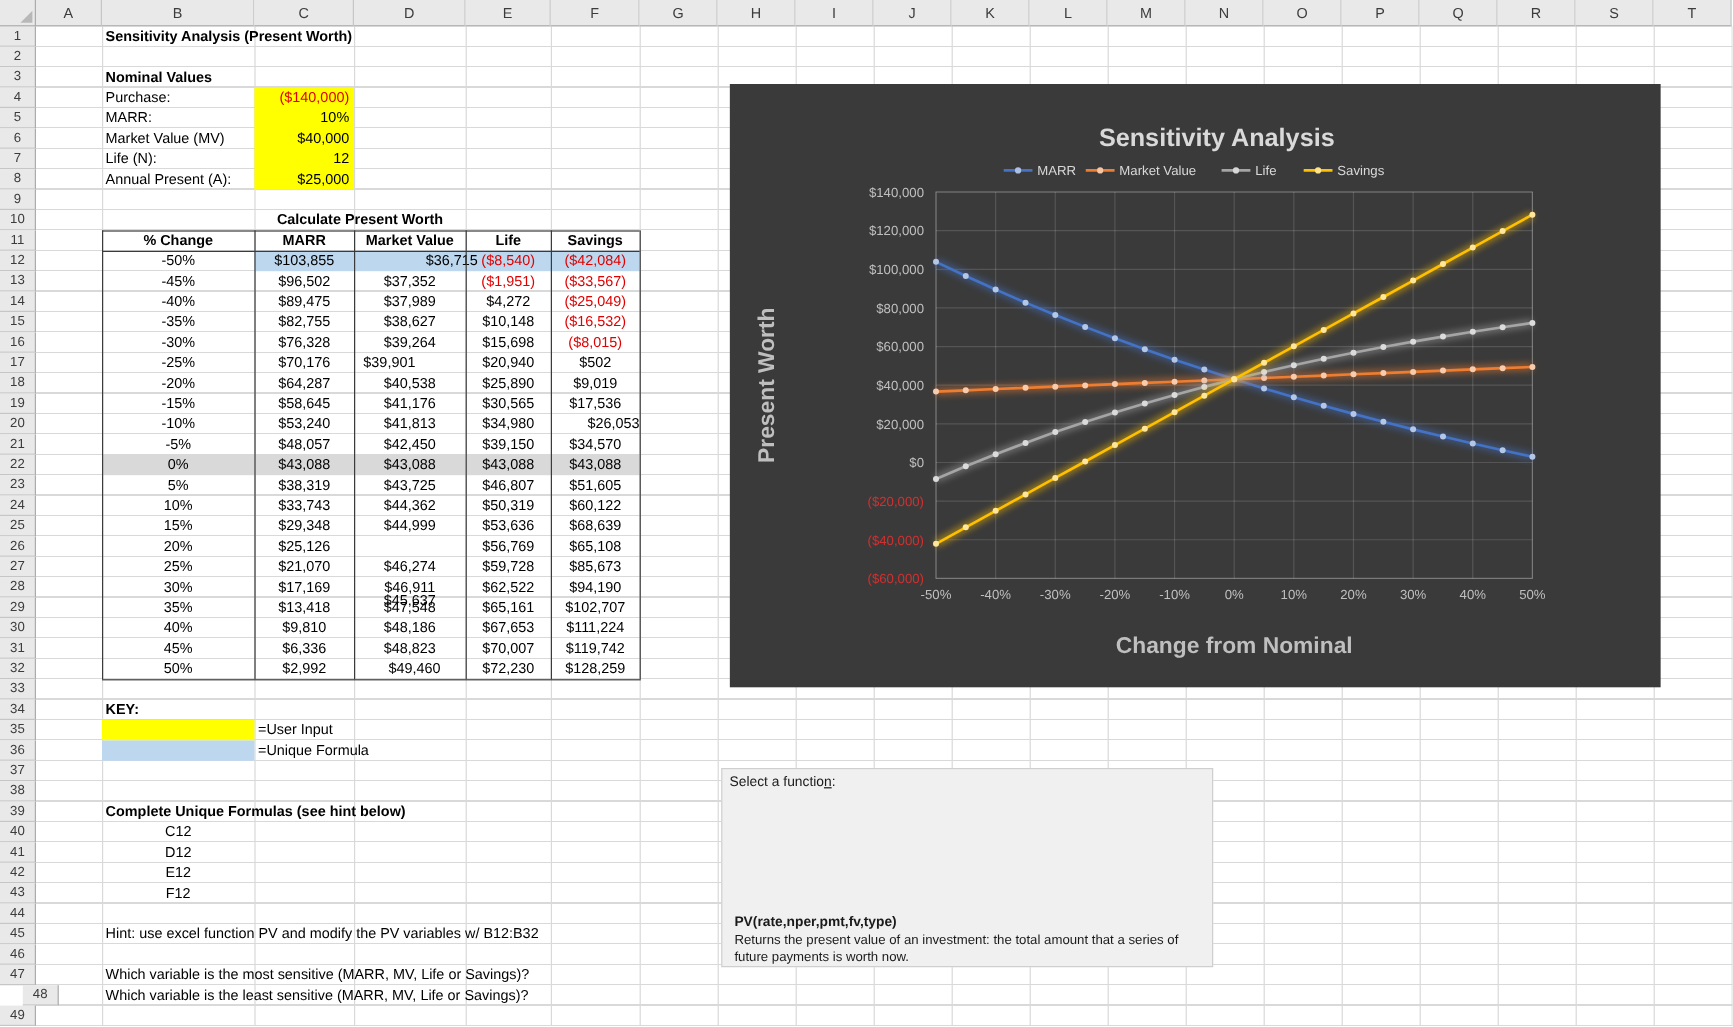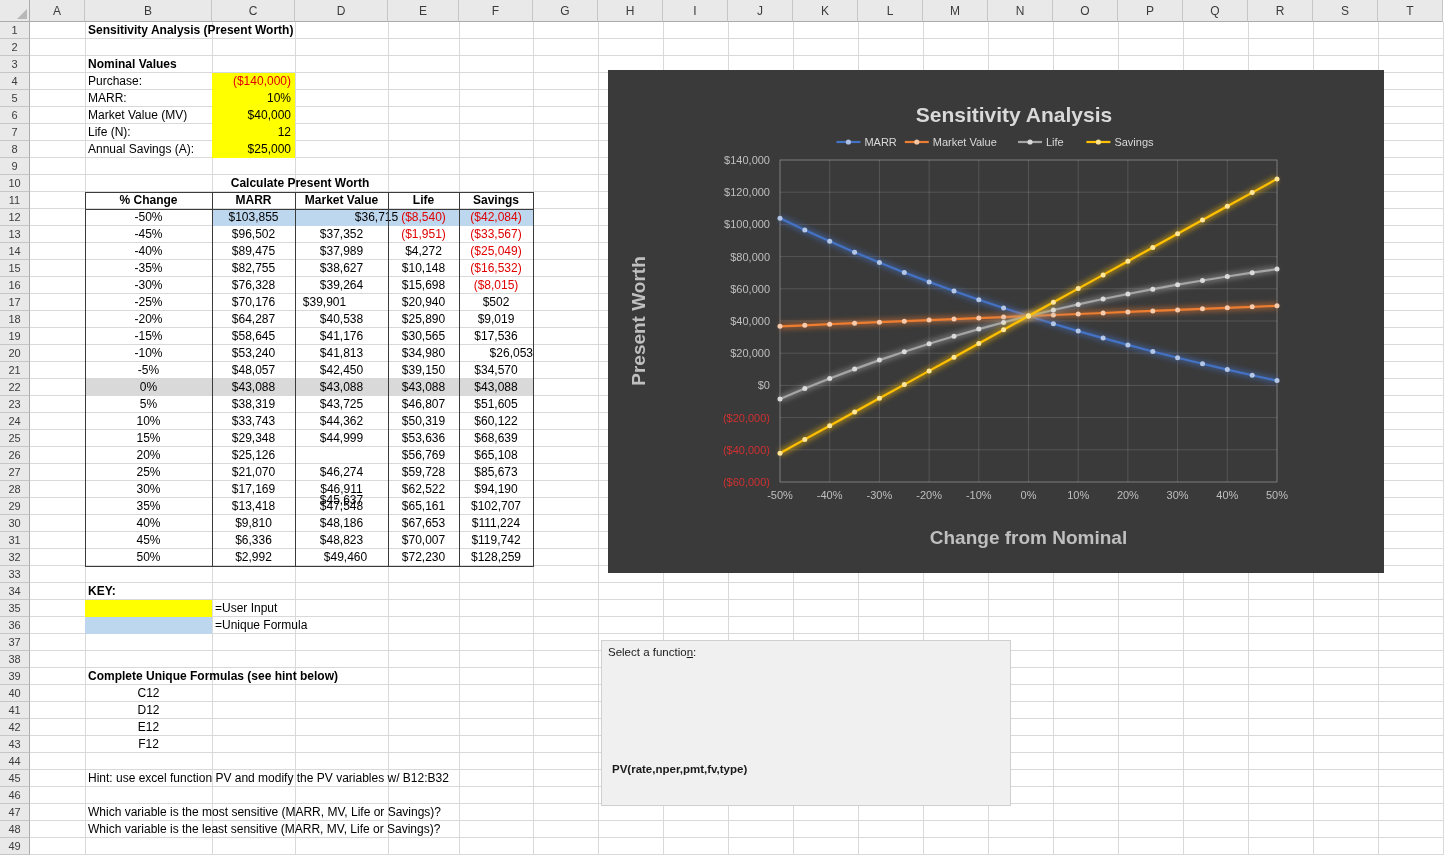--- a/index.html
+++ b/index.html
@@ -123,21 +123,21 @@
       <div class="row-h" style="top: 651px; height: 17px;">38</div>
       <div class="row-h" style="top: 668px; height: 17px;">39</div>
       <div class="row-h" style="top: 685px; height: 17px;">40</div>
       <div class="row-h" style="top: 702px; height: 17px;">41</div>
       <div class="row-h" style="top: 719px; height: 17px;">42</div>
       <div class="row-h" style="top: 736px; height: 17px;">43</div>
       <div class="row-h" style="top: 753px; height: 17px;">44</div>
       <div class="row-h" style="top: 770px; height: 17px;">45</div>
       <div class="row-h" style="top: 787px; height: 17px;">46</div>
       <div class="row-h" style="top: 804px; height: 17px;">47</div>
-      <div class="row-h" style="top: 821px; height: 17px;">48</div>
+      <div class="row-h" style="top: 821px; height: 17px; margin-left: 19px;">48</div>
       <div class="row-h" style="top: 838px; height: 17px;">49</div>
     </div>
   <div id="grid">
       <div class="hgrid" style="left: 30px; top: 22px; width: 1414px; height: 833px;"></div>
       <div class="vgrid" style="left: 85px; top: 22px; height: 833px;"></div>
       <div class="vgrid" style="left: 212px; top: 22px; height: 833px;"></div>
       <div class="vgrid" style="left: 295px; top: 22px; height: 833px;"></div>
       <div class="vgrid" style="left: 388px; top: 22px; height: 833px;"></div>
       <div class="vgrid" style="left: 459px; top: 22px; height: 833px;"></div>
       <div class="vgrid" style="left: 533px; top: 22px; height: 833px;"></div>
@@ -161,21 +161,21 @@
       <div class="cell b al" style="left: 85px; top: 56px; width: 127px;">Nominal Values</div>
       <div class="fill" style="left: 212px; top: 73px; width: 83px; height: 85px; background: rgb(255, 255, 0);"></div>
       <div class="cell al" style="left: 85px; top: 73px; width: 127px;">Purchase:</div>
       <div class="cell ar red" style="left: 212px; top: 73px; width: 83px;">($140,000)</div>
       <div class="cell al" style="left: 85px; top: 90px; width: 127px;">MARR:</div>
       <div class="cell ar" style="left: 212px; top: 90px; width: 83px;">10%</div>
       <div class="cell al" style="left: 85px; top: 107px; width: 127px;">Market Value (MV)</div>
       <div class="cell ar" style="left: 212px; top: 107px; width: 83px;">$40,000</div>
       <div class="cell al" style="left: 85px; top: 124px; width: 127px;">Life (N):</div>
       <div class="cell ar" style="left: 212px; top: 124px; width: 83px;">12</div>
-      <div class="cell al" style="left: 85px; top: 141px; width: 127px;">Annual Savings (A):</div>
+      <div class="cell al" style="left: 85px; top: 141px; width: 127px;">Annual Present (A):</div>
       <div class="cell ar" style="left: 212px; top: 141px; width: 83px;">$25,000</div>
       <div class="cell b ac" style="left: 212px; top: 175px; width: 176px;">Calculate Present Worth</div>
       <div class="cell b ac" style="left: 85px; top: 192px; width: 127px;">% Change</div>
       <div class="cell b ac" style="left: 212px; top: 192px; width: 83px;">MARR</div>
       <div class="cell b ac" style="left: 295px; top: 192px; width: 93px;">Market Value</div>
       <div class="cell b ac" style="left: 388px; top: 192px; width: 71px;">Life</div>
       <div class="cell b ac" style="left: 459px; top: 192px; width: 74px;">Savings</div>
       <div class="fill" style="left: 212px; top: 209px; width: 321px; height: 17px; background: rgb(189, 215, 238);"></div>
       <div class="fill" style="left: 85px; top: 379px; width: 448px; height: 17px; background: rgb(217, 217, 217);"></div>
       <div class="cell ac" style="left: 85px; top: 209px; width: 127px;">-50%</div>
@@ -464,14 +464,15 @@
         <circle cx="569.6" cy="163.8" r="2.5" fill="rgb(255,230,153)"></circle>
         <circle cx="594.5" cy="150.0" r="2.5" fill="rgb(255,230,153)"></circle>
         <circle cx="619.3" cy="136.3" r="2.5" fill="rgb(255,230,153)"></circle>
         <circle cx="644.2" cy="122.6" r="2.5" fill="rgb(255,230,153)"></circle>
         <circle cx="669.0" cy="108.9" r="2.5" fill="rgb(255,230,153)"></circle>
       </svg></div>
 
   <div id="dialog">
     <div id="dlg-label">Select a functio<u>n</u>:</div>
     <div id="dlg-sig">PV(rate,nper,pmt,fv,type)</div>
+    <div id="dlg-desc">Returns the present value of an investment: the total amount that a series of future payments is worth now.</div>
   </div>
 </div>
 
 </body></html>

